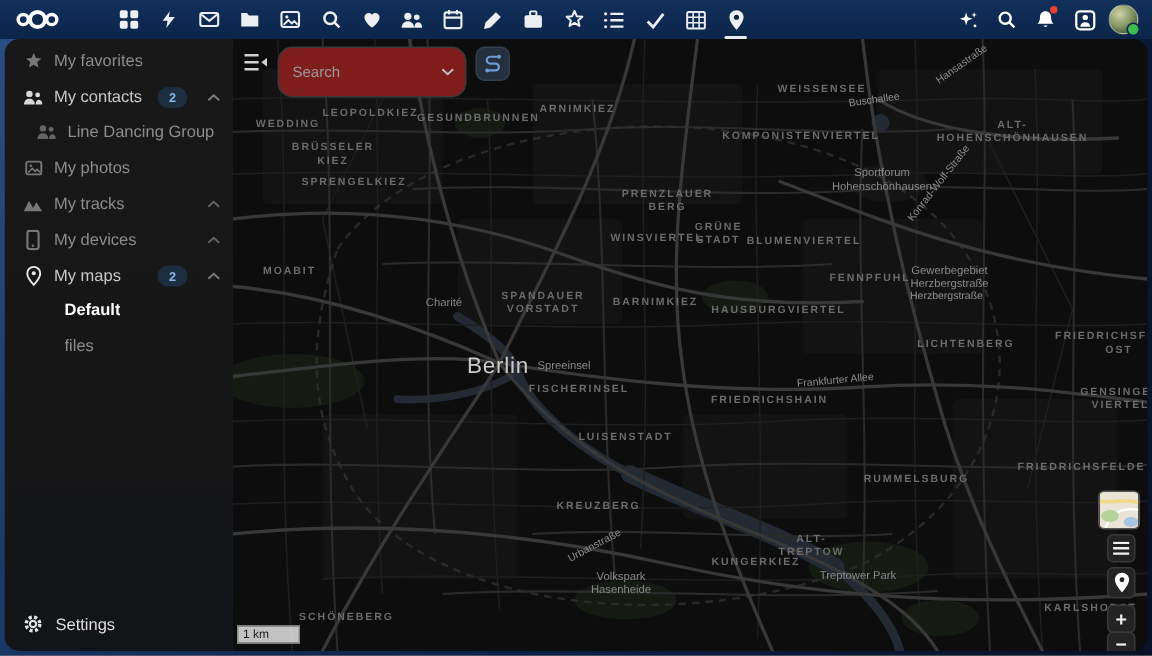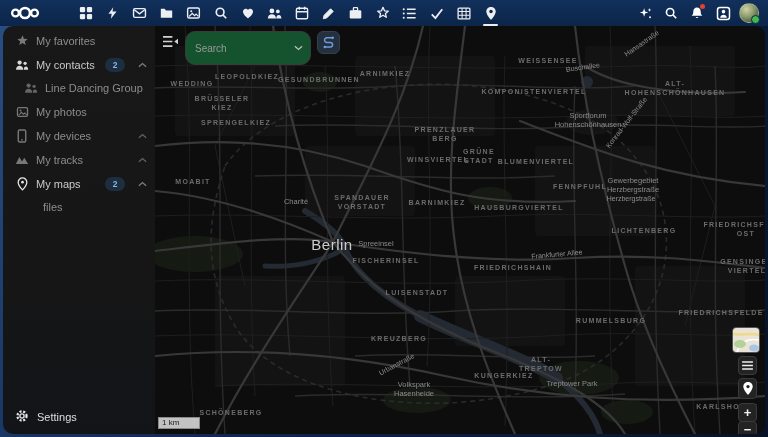--- a/index.html
+++ b/index.html
@@ -49,21 +49,21 @@
   
   .map{position:relative;flex:1 1 auto;background:#0d0d0d;overflow:hidden;}
   .map svg.roads{position:absolute;inset:0;}
   .map-lbl{position:absolute;transform:translate(-50%,-50%);white-space:pre-line;text-align:center;pointer-events:none;line-height:1.25;}
   .k-d{font-size:7px;letter-spacing:1.3px;color:#6c6c6c;font-weight:700;}
   .k-p{font-size:7.5px;color:#8a8a8a;}
   .k-s{font-size:7px;color:#8f8f8f;}
   .k-c{font-size:15px;color:#cccccc;font-weight:500;letter-spacing:.5px;}
   
   .srch-toggle{position:absolute;top:8px;left:7px;width:18px;height:16px;opacity:.9;cursor:pointer;}
-  .searchbox{position:absolute;top:5px;left:30px;width:126px;height:20px;background:#14532d;
+  .searchbox{position:absolute;top:5px;left:30px;width:126px;height:20px;background:#7f1d1d;
     border:1px solid #3a3a3a;border-radius:10px;display:flex;align-items:center;padding:16px 7px;gap:4px;box-sizing:border-box;}
   .searchbox input{flex:1;background:transparent;border:0;outline:0;color:#cfcfcf;font-size:10px;width:80px;
     font-family:"Liberation Sans",sans-serif;}
   .searchbox input::placeholder{color:#9a9a9a;}
   .route-btn{position:absolute;top:5px;left:162px;width:21px;height:21px;border-radius:6px;
     background:#24303d;border:1px solid #33414f;display:flex;align-items:center;justify-content:center;cursor:pointer;}
   .scalebar{position:absolute;left:3px;bottom:5px;background:rgba(228,228,228,.85);border:1px solid #8a8a8a;
     color:#1c1c1c;font-size:8px;line-height:10px;padding:0 3px;min-width:34px;}
   .attribution{position:absolute;right:0;bottom:0;height:13px;background:rgba(12,12,14,.78);
     border-top-left-radius:7px;display:flex;align-items:center;gap:3px;padding:0 5px 0 6px;font-size:7.5px;color:#9a9a9a;}
@@ -272,59 +272,62 @@
           <svg width="13" height="12" viewBox="0 0 16 16">
             <rect x="1.3" y="2.3" width="13.4" height="11.4" rx="1.8" fill="none" stroke="#b9b9b9" stroke-width="1.7"></rect>
             <circle cx="5.4" cy="6" r="1.2" fill="#b9b9b9"></circle>
             <path d="M3 12l3.6-3.6 2.6 2.6 1.8-1.8 2.6 2.6" fill="none" stroke="#b9b9b9" stroke-width="1.4"></path>
           </svg>
         </span>
       <span class="lab">My photos</span>
     </div>
     <div class="side-item dim">
       <span class="ic">
+          <svg width="14" height="11" viewBox="0 0 16 12">
+            <path d="M1 11 5 3l3 5.4L10.6 4 15 11z" fill="#b9b9b9"></path>
+          </svg>
+        </span>
+      <span class="lab">My tracks</span>
+      <span class="chev">
+          <svg width="9" height="6" viewBox="0 0 10 6">
+            <path d="M1 5l4-3.6L9 5" fill="none" stroke="#9f9f9f" stroke-width="1.5"></path>
+          </svg>
+        </span>
+    </div>
+    <div class="side-item dim">
+      <span class="ic">
           <svg width="10" height="14" viewBox="0 0 10 15">
             <rect x="1" y="1" width="8" height="13" rx="1.6" fill="none" stroke="#b9b9b9" stroke-width="1.5"></rect>
             <circle cx="5" cy="11.6" r=".9" fill="#b9b9b9"></circle>
           </svg>
         </span>
       <span class="lab">My devices</span>
-      <span class="chev">
-          <svg width="9" height="6" viewBox="0 0 10 6">
-            <path d="M1 5l4-3.6L9 5" fill="none" stroke="#9f9f9f" stroke-width="1.5"></path>
-          </svg>
-        </span>
-    </div>
-    <div class="side-item dim">
-      <span class="ic">
-          <svg width="14" height="11" viewBox="0 0 16 12">
-            <path d="M1 11 5 3l3 5.4L10.6 4 15 11z" fill="#b9b9b9"></path>
-          </svg>
-        </span>
-      <span class="lab">My tracks</span>
       <span class="chev">
           <svg width="9" height="6" viewBox="0 0 10 6">
             <path d="M1 5l4-3.6L9 5" fill="none" stroke="#9f9f9f" stroke-width="1.5"></path>
           </svg>
         </span>
     </div>
     <div class="side-item">
       <span class="ic">
           <svg width="11" height="14" viewBox="0 0 14 17">
             <path d="M7 .8C3.9.8 1.5 3.2 1.5 6.2 1.5 10.2 7 16 7 16s5.5-5.8 5.5-9.8C12.5 3.2 10.1.8 7 .8z" fill="none" stroke="#e8e8e8" stroke-width="1.6"></path>
             <circle cx="7" cy="6.2" r="1.7" fill="#e8e8e8"></circle>
           </svg>
         </span>
       <span class="lab">My maps</span>
       <span class="badge">2</span>
       <span class="chev">
           <svg width="9" height="6" viewBox="0 0 10 6">
             <path d="M1 5l4-3.6L9 5" fill="none" stroke="#cfcfcf" stroke-width="1.5"></path>
           </svg>
         </span>
+    </div>
+    <div class="side-item text-only selected">
+      <span class="lab">Default</span>
     </div>
     <div class="side-item text-only dim">
       <span class="lab">files</span>
     </div>
     <div class="side-spacer"></div>
     <div class="settings-row">
       <span class="ic"><svg width="14" height="14" viewBox="0 0 16 16">
             <circle cx="8" cy="8" r="5.2" fill="none" stroke="#e3e3e3" stroke-width="2.6" stroke-dasharray="2.4 1.8"></circle>
             <circle cx="8" cy="8" r="2.4" fill="none" stroke="#e3e3e3" stroke-width="1.6"></circle>
           </svg></span>

